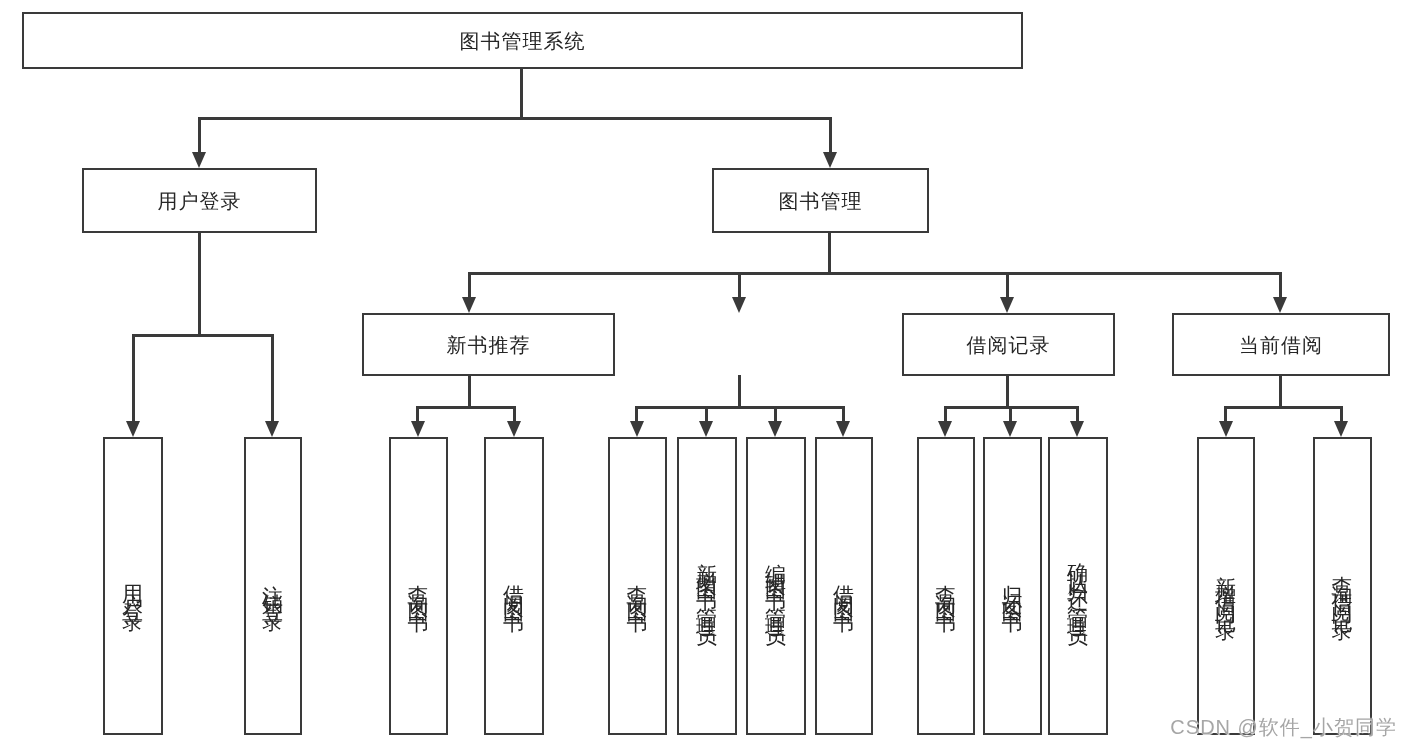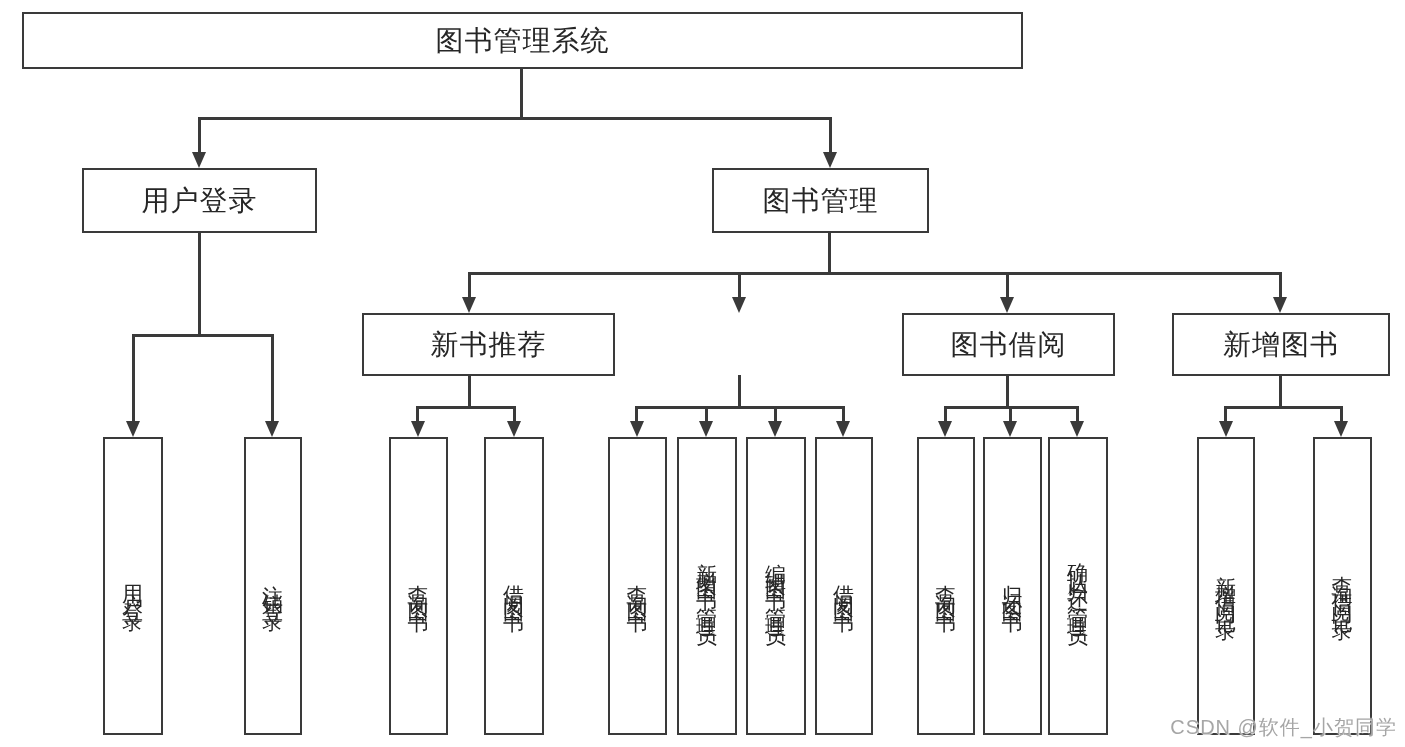--- a/index.html
+++ b/index.html
@@ -24,21 +24,21 @@
     position: absolute;
     background: var(--node-bg);
     border: 2.5px solid var(--line);
     display: flex;
     align-items: center;
     justify-content: center;
     text-align: center;
     line-height: 1;
   }
   .node.h {
-    font-size: 28px;
+    font-size: 20px;
     letter-spacing: 1px;
     white-space: nowrap;
   }
   .node.v {
     top: 437px;
     height: 298px;
     writing-mode: vertical-rl;
     text-orientation: mixed;
     font-size: 21px;
     letter-spacing: 9px;
@@ -102,22 +102,22 @@
   <div class="vline" style="left:468px;top:272px;height:30px"></div>
   <div class="arrow" style="left:462px;top:297px"></div>
   <div class="vline" style="left:738px;top:272px;height:30px"></div>
   <div class="arrow" style="left:732px;top:297px"></div>
   <div class="vline" style="left:1006px;top:272px;height:30px"></div>
   <div class="arrow" style="left:1000px;top:297px"></div>
   <div class="vline" style="left:1279px;top:272px;height:30px"></div>
   <div class="arrow" style="left:1273px;top:297px"></div>
 
   <div class="node h" style="left:362px;top:313px;width:253px;height:63px">新书推荐</div>
-  <div class="node h" style="left:902px;top:313px;width:213px;height:63px">图书借阅</div>
-  <div class="node h" style="left:1172px;top:313px;width:218px;height:63px">新增图书</div>
+  <div class="node h" style="left:902px;top:313px;width:213px;height:63px">借阅记录</div>
+  <div class="node h" style="left:1172px;top:313px;width:218px;height:63px">当前借阅</div>
 
   <div class="vline" style="left:468px;top:375px;height:33px"></div>
   <div class="hline" style="left:416px;top:406px;width:100px"></div>
   <div class="vline" style="left:416px;top:406px;height:20px"></div>
   <div class="arrow" style="left:411px;top:421px"></div>
   <div class="vline" style="left:513px;top:406px;height:20px"></div>
   <div class="arrow" style="left:507px;top:421px"></div>
 
   <div class="vline" style="left:738px;top:375px;height:33px"></div>
   <div class="hline" style="left:635px;top:406px;width:210px"></div>

